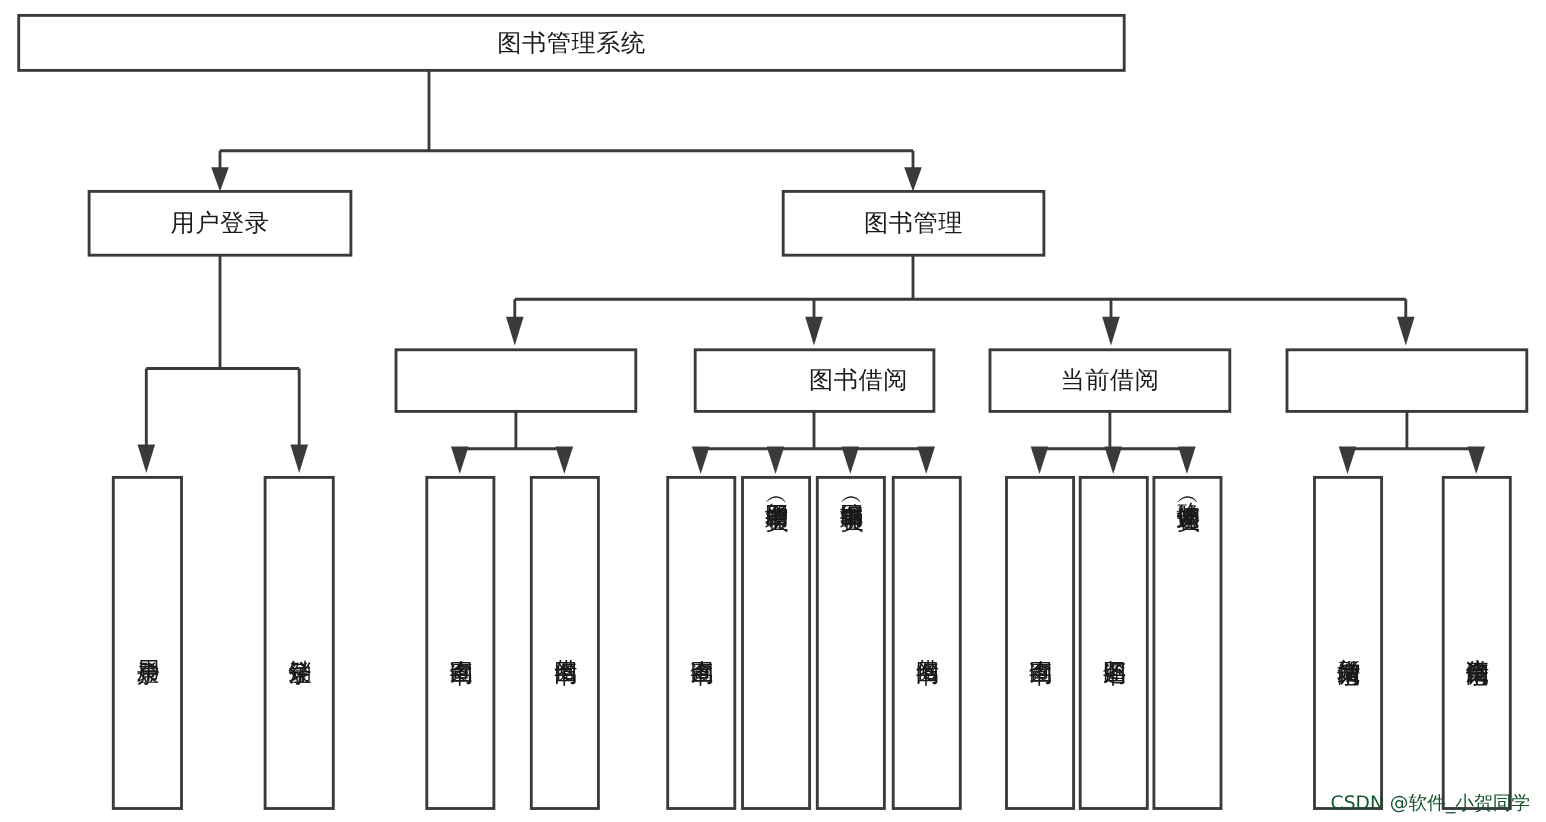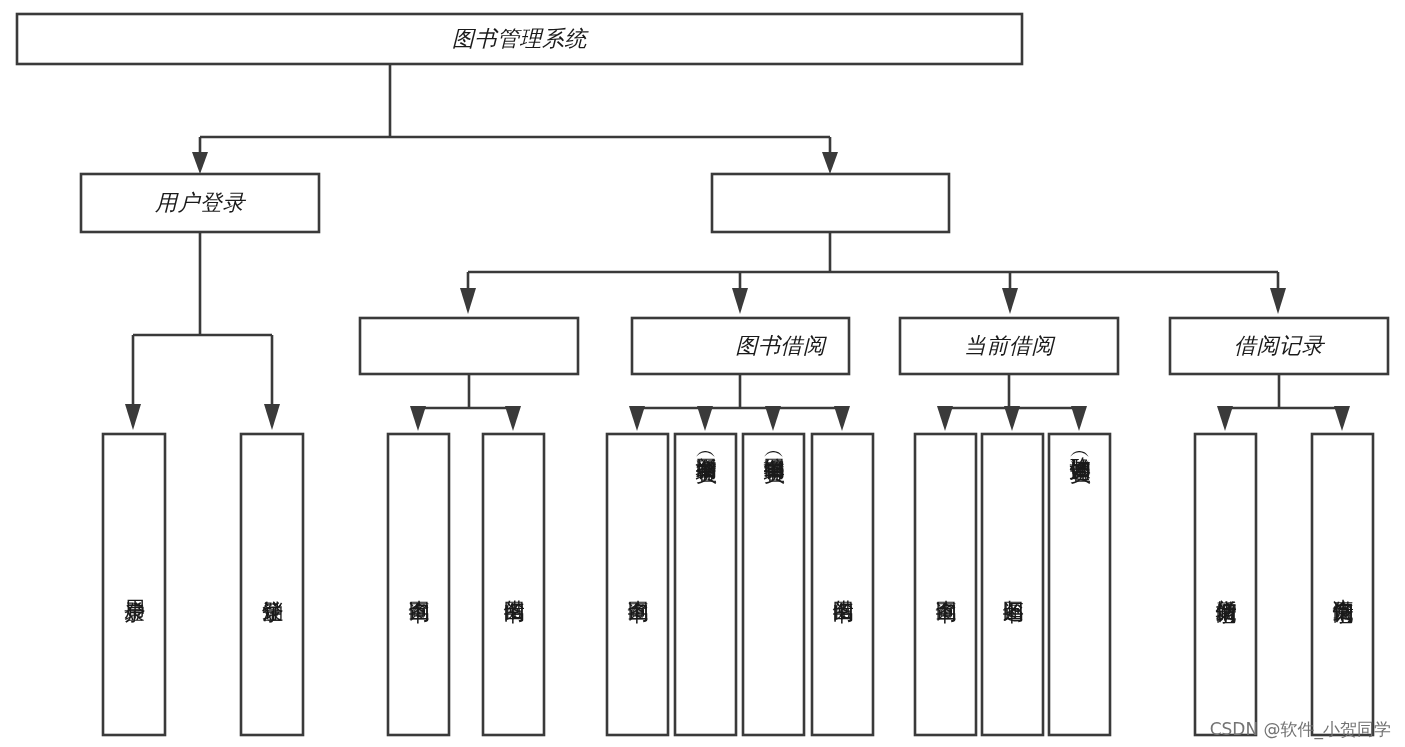--- a/index.html
+++ b/index.html
@@ -66,29 +66,28 @@
     align-items: center;
     justify-content: center;
     pointer-events: none;
   }
   .hlabel-text {
     font-family: "DejaVu Sans", "Liberation Sans", sans-serif;
     font-size: 22px;
     color: #1a1a1a;
     white-space: nowrap;
     letter-spacing: 0.5px;
-    font-style: italic;
   }
   #watermark {
     position: absolute;
     right: 14px;
     bottom: 6px;
     font-family: "DejaVu Sans", "Liberation Sans", sans-serif;
     font-size: 17px;
-    color: #737373;
+    color: #14532d;
     white-space: nowrap;
     user-select: none;
   }
 </style>
 </head>
 <body>
 
 <div id="diagram-root">
 
   <svg id="flow" viewBox="0 0 1405 747">
@@ -179,30 +178,30 @@
     </g>
   </svg>
 
   <div class="hlabel-wrap" style="left:17px; top:14px; width:1005px; height:50px;">
     <span class="hlabel-text">图书管理系统</span>
   </div>
 
   <div class="hlabel-wrap" style="left:81px; top:174px; width:238px; height:58px;">
     <span class="hlabel-text">用户登录</span>
   </div>
+  <div class="hlabel-wrap" style="left:712px; top:174px; width:237px; height:58px;">
+    <span class="hlabel-text">图书管理</span>
+  </div>
 
   <div class="hlabel-wrap" style="left:632px; top:318px; width:217px; height:56px;margin-left:40px;">
     <span class="hlabel-text">图书借阅</span>
   </div>
   <div class="hlabel-wrap" style="left:900px; top:318px; width:218px; height:56px;">
     <span class="hlabel-text">当前借阅</span>
   </div>
-  <div class="hlabel-wrap" style="left:1170px; top:318px; width:218px; height:56px;">
-    <span class="hlabel-text">借阅记录</span>
-  </div>
 
   <div class="vlabel-wrap" style="left:103px; top:434px; width:62px; height:301px;">
     <span class="vlabel-text">用户登录</span>
   </div>
   <div class="vlabel-wrap" style="left:241px; top:434px; width:62px; height:301px;">
     <span class="vlabel-text">注销登录</span>
   </div>
 
   <div class="vlabel-wrap" style="left:388px; top:434px; width:61px; height:301px;">
     <span class="vlabel-text">查询图书</span>

